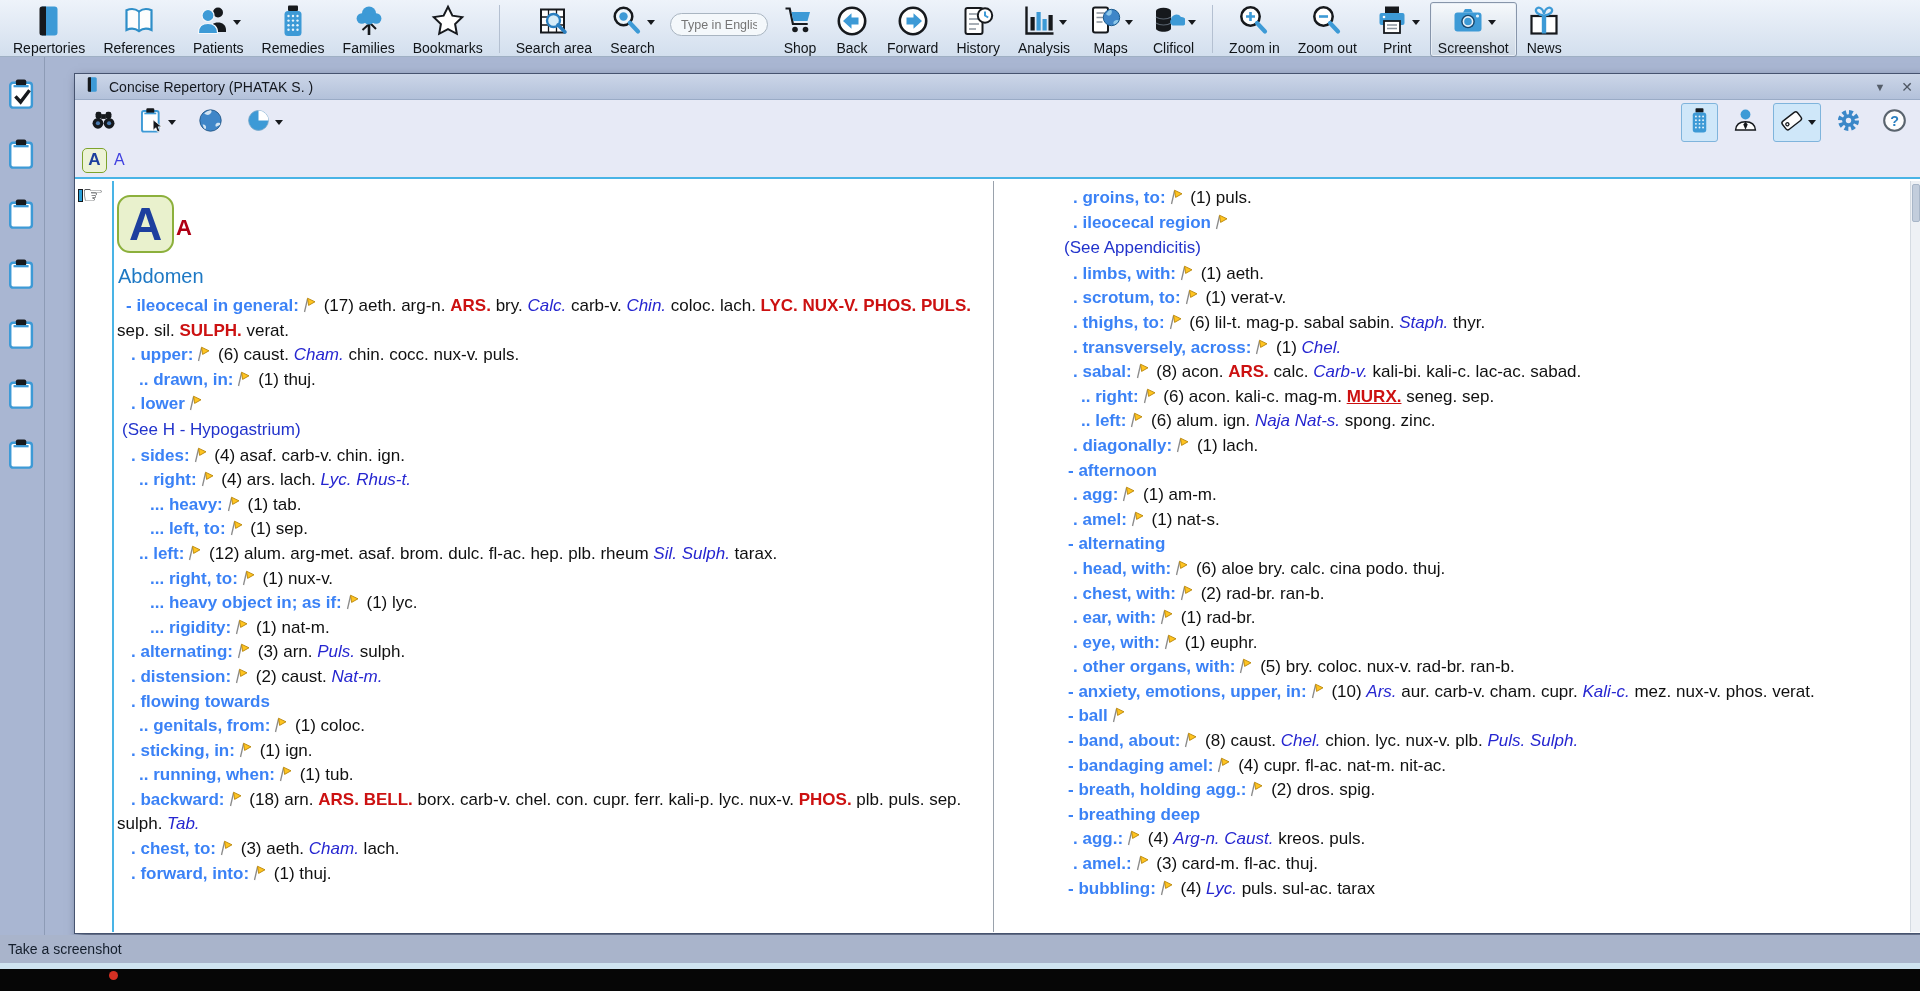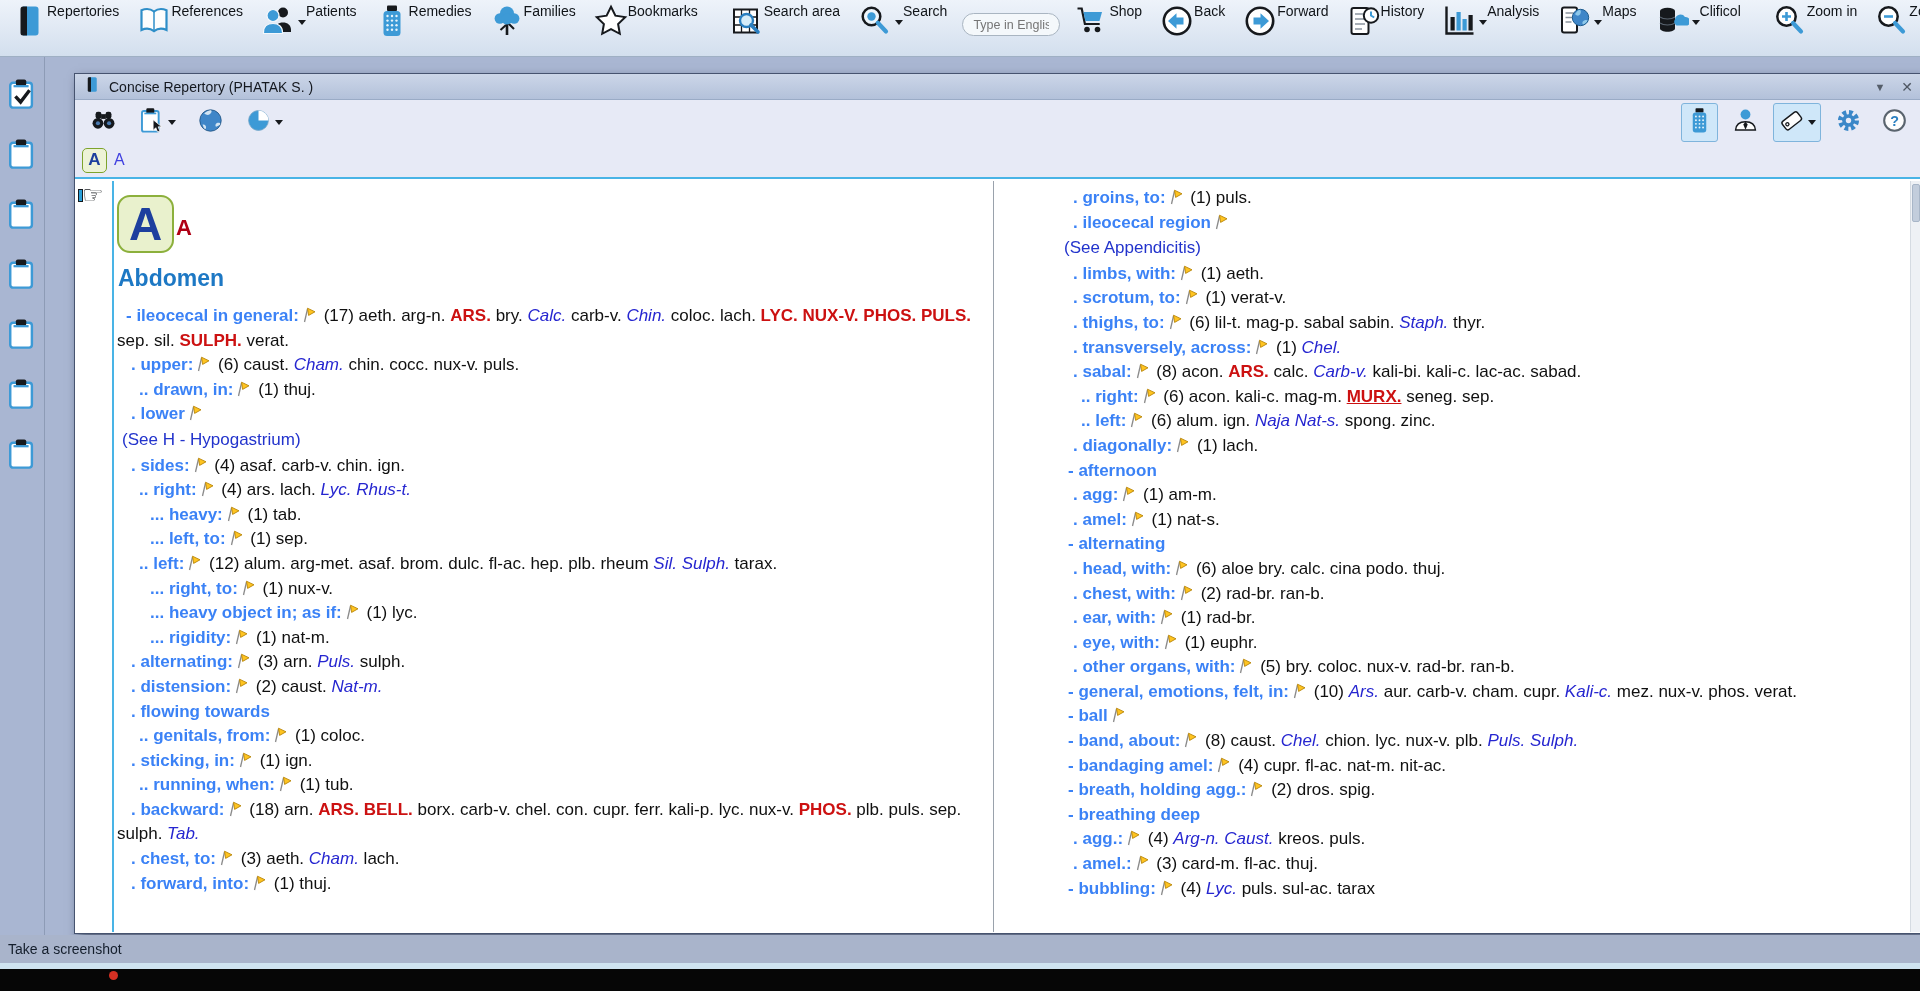--- a/index.html
+++ b/index.html
@@ -3,21 +3,21 @@
 <meta charset="utf-8">
 <style>
   html,body{margin:0;padding:0;width:1920px;height:991px;overflow:hidden;
     font-family:"Liberation Sans","DejaVu Sans",sans-serif;background:#a9b6d2;position:relative}
   *{box-sizing:border-box}
 
   
   .toptb{position:absolute;top:0;left:0;width:1920px;height:57px;
     background:linear-gradient(#eef3fa,#d3dfee);border-bottom:1px solid #9fb0c4;
     display:flex;align-items:flex-start;padding:2px 4px 0}
-  .tbtn{display:flex;flex-direction:row;padding:1px 7px 0;margin:0 1px;
+  .tbtn{display:flex;flex-direction:column;align-items:center;padding:1px 7px 0;margin:0 1px;
     border:1px solid transparent;border-radius:3px;cursor:default}
   .tbtn .icon-row{display:flex;align-items:center;height:37px}
   .tlabel{font-size:14px;color:#101418;white-space:nowrap;line-height:15px}
   .dd{width:0;height:0;border-left:4px solid transparent;border-right:4px solid transparent;
     border-top:5px solid #16191d;display:inline-block;margin-left:3px}
   .tbtn.pressed{border:1px solid #8795aa;background:linear-gradient(#f6f9fc,#cdd8e5);
     box-shadow:inset 0 0 0 1px #e8eef5}
   .tsep{width:1px;align-self:stretch;background:#b4c0d1;margin:3px 7px}
   .tsearch{width:98px;height:23px;border-radius:12px;border:1px solid #a9b5c1;background:#f4f8fb;
     color:#98a2ac;font-size:12.5px;padding:0 10px;margin:11px 6px 0;outline:none;
@@ -53,21 +53,21 @@
   .vline{position:absolute;left:36px;top:0;bottom:0;width:2px;background:#49b4e6}
   .hand{position:absolute;left:2px;top:2px;display:flex;align-items:center}
   .hand-cuff{width:5px;height:13px;background:#2a9fd8;border:1px solid #14181c;margin-right:-1px}
   .hand-glyph{font-size:24px;color:#16191d;line-height:1;font-family:"DejaVu Sans",sans-serif}
 
   .col-left{position:absolute;left:41px;top:0;width:876px}
   .chapter-row{display:flex;align-items:flex-end;height:66px;margin-top:6px}
   .chapter-box{width:57px;height:58px;border:2px solid #8cb03c;border-radius:13px;background:#e9f1cd;
     color:#1d3f9e;font-weight:bold;font-size:46px;display:flex;align-items:center;justify-content:center}
   .chapter-mini{color:#b00015;font-weight:bold;font-size:22px;margin-left:2px;padding-bottom:14px;line-height:1}
-  .abd-heading{color:#1d78c4;font-weight:bold;font-size:23px;margin:12px 0 12px 1px}
+  .abd-heading{color:#1d78c4;font-weight:normal;font-size:20px;margin:12px 0 6px 1px}
 
   .divider{position:absolute;left:917px;top:0;bottom:0;width:1px;background:#9aa2ac}
   .col-right{position:absolute;left:983px;top:5px;width:853px}
 
   .rubs{font-size:17px;line-height:24.6px;color:#101010}
   .rub{text-indent:0}
   .rub.l1{text-indent:9px}
   .rub.l2{text-indent:14px}
   .rub.l3{text-indent:22px}
   .rub.l4{text-indent:33px}
@@ -645,21 +645,21 @@
             <path d="M6.5 1.2 L14 4.8 L7.6 8.4 Z" fill="#ffc420" stroke="#b8860b" stroke-width="0.9"></path>
           </svg><span class="count"> (1) </span><span class="g1">rad-br.</span></div>
         <div class="rub l2"><span class="rlabel">. eye, with:</span><svg class="flag" width="15" height="16" viewBox="0 0 15 16">
             <line x1="3.5" y1="15" x2="6.5" y2="2" stroke="#8a8a8a" stroke-width="1.3"></line>
             <path d="M6.5 1.2 L14 4.8 L7.6 8.4 Z" fill="#ffc420" stroke="#b8860b" stroke-width="0.9"></path>
           </svg><span class="count"> (1) </span><span class="g1">euphr.</span></div>
         <div class="rub l2"><span class="rlabel">. other organs, with:</span><svg class="flag" width="15" height="16" viewBox="0 0 15 16">
             <line x1="3.5" y1="15" x2="6.5" y2="2" stroke="#8a8a8a" stroke-width="1.3"></line>
             <path d="M6.5 1.2 L14 4.8 L7.6 8.4 Z" fill="#ffc420" stroke="#b8860b" stroke-width="0.9"></path>
           </svg><span class="count"> (5) </span><span class="g1">bry.</span> <span class="g1">coloc.</span> <span class="g1">nux-v.</span> <span class="g1">rad-br.</span> <span class="g1">ran-b.</span></div>
-        <div class="rub l1"><span class="rlabel">- general, emotions, felt, in:</span><svg class="flag" width="15" height="16" viewBox="0 0 15 16">
+        <div class="rub l1"><span class="rlabel">- anxiety, emotions, upper, in:</span><svg class="flag" width="15" height="16" viewBox="0 0 15 16">
             <line x1="3.5" y1="15" x2="6.5" y2="2" stroke="#8a8a8a" stroke-width="1.3"></line>
             <path d="M6.5 1.2 L14 4.8 L7.6 8.4 Z" fill="#ffc420" stroke="#b8860b" stroke-width="0.9"></path>
           </svg><span class="count"> (10) </span><span class="g2">Ars.</span> <span class="g1">aur.</span> <span class="g1">carb-v.</span> <span class="g1">cham.</span> <span class="g1">cupr.</span> <span class="g2">Kali-c.</span> <span class="g1">mez.</span> <span class="g1">nux-v.</span> <span class="g1">phos.</span> <span class="g1">verat.</span></div>
         <div class="rub l1"><span class="rlabel">- ball</span><svg class="flag" width="15" height="16" viewBox="0 0 15 16">
             <line x1="3.5" y1="15" x2="6.5" y2="2" stroke="#8a8a8a" stroke-width="1.3"></line>
             <path d="M6.5 1.2 L14 4.8 L7.6 8.4 Z" fill="#ffc420" stroke="#b8860b" stroke-width="0.9"></path>
           </svg></div>
         <div class="rub l1"><span class="rlabel">- band, about:</span><svg class="flag" width="15" height="16" viewBox="0 0 15 16">
             <line x1="3.5" y1="15" x2="6.5" y2="2" stroke="#8a8a8a" stroke-width="1.3"></line>
             <path d="M6.5 1.2 L14 4.8 L7.6 8.4 Z" fill="#ffc420" stroke="#b8860b" stroke-width="0.9"></path>

